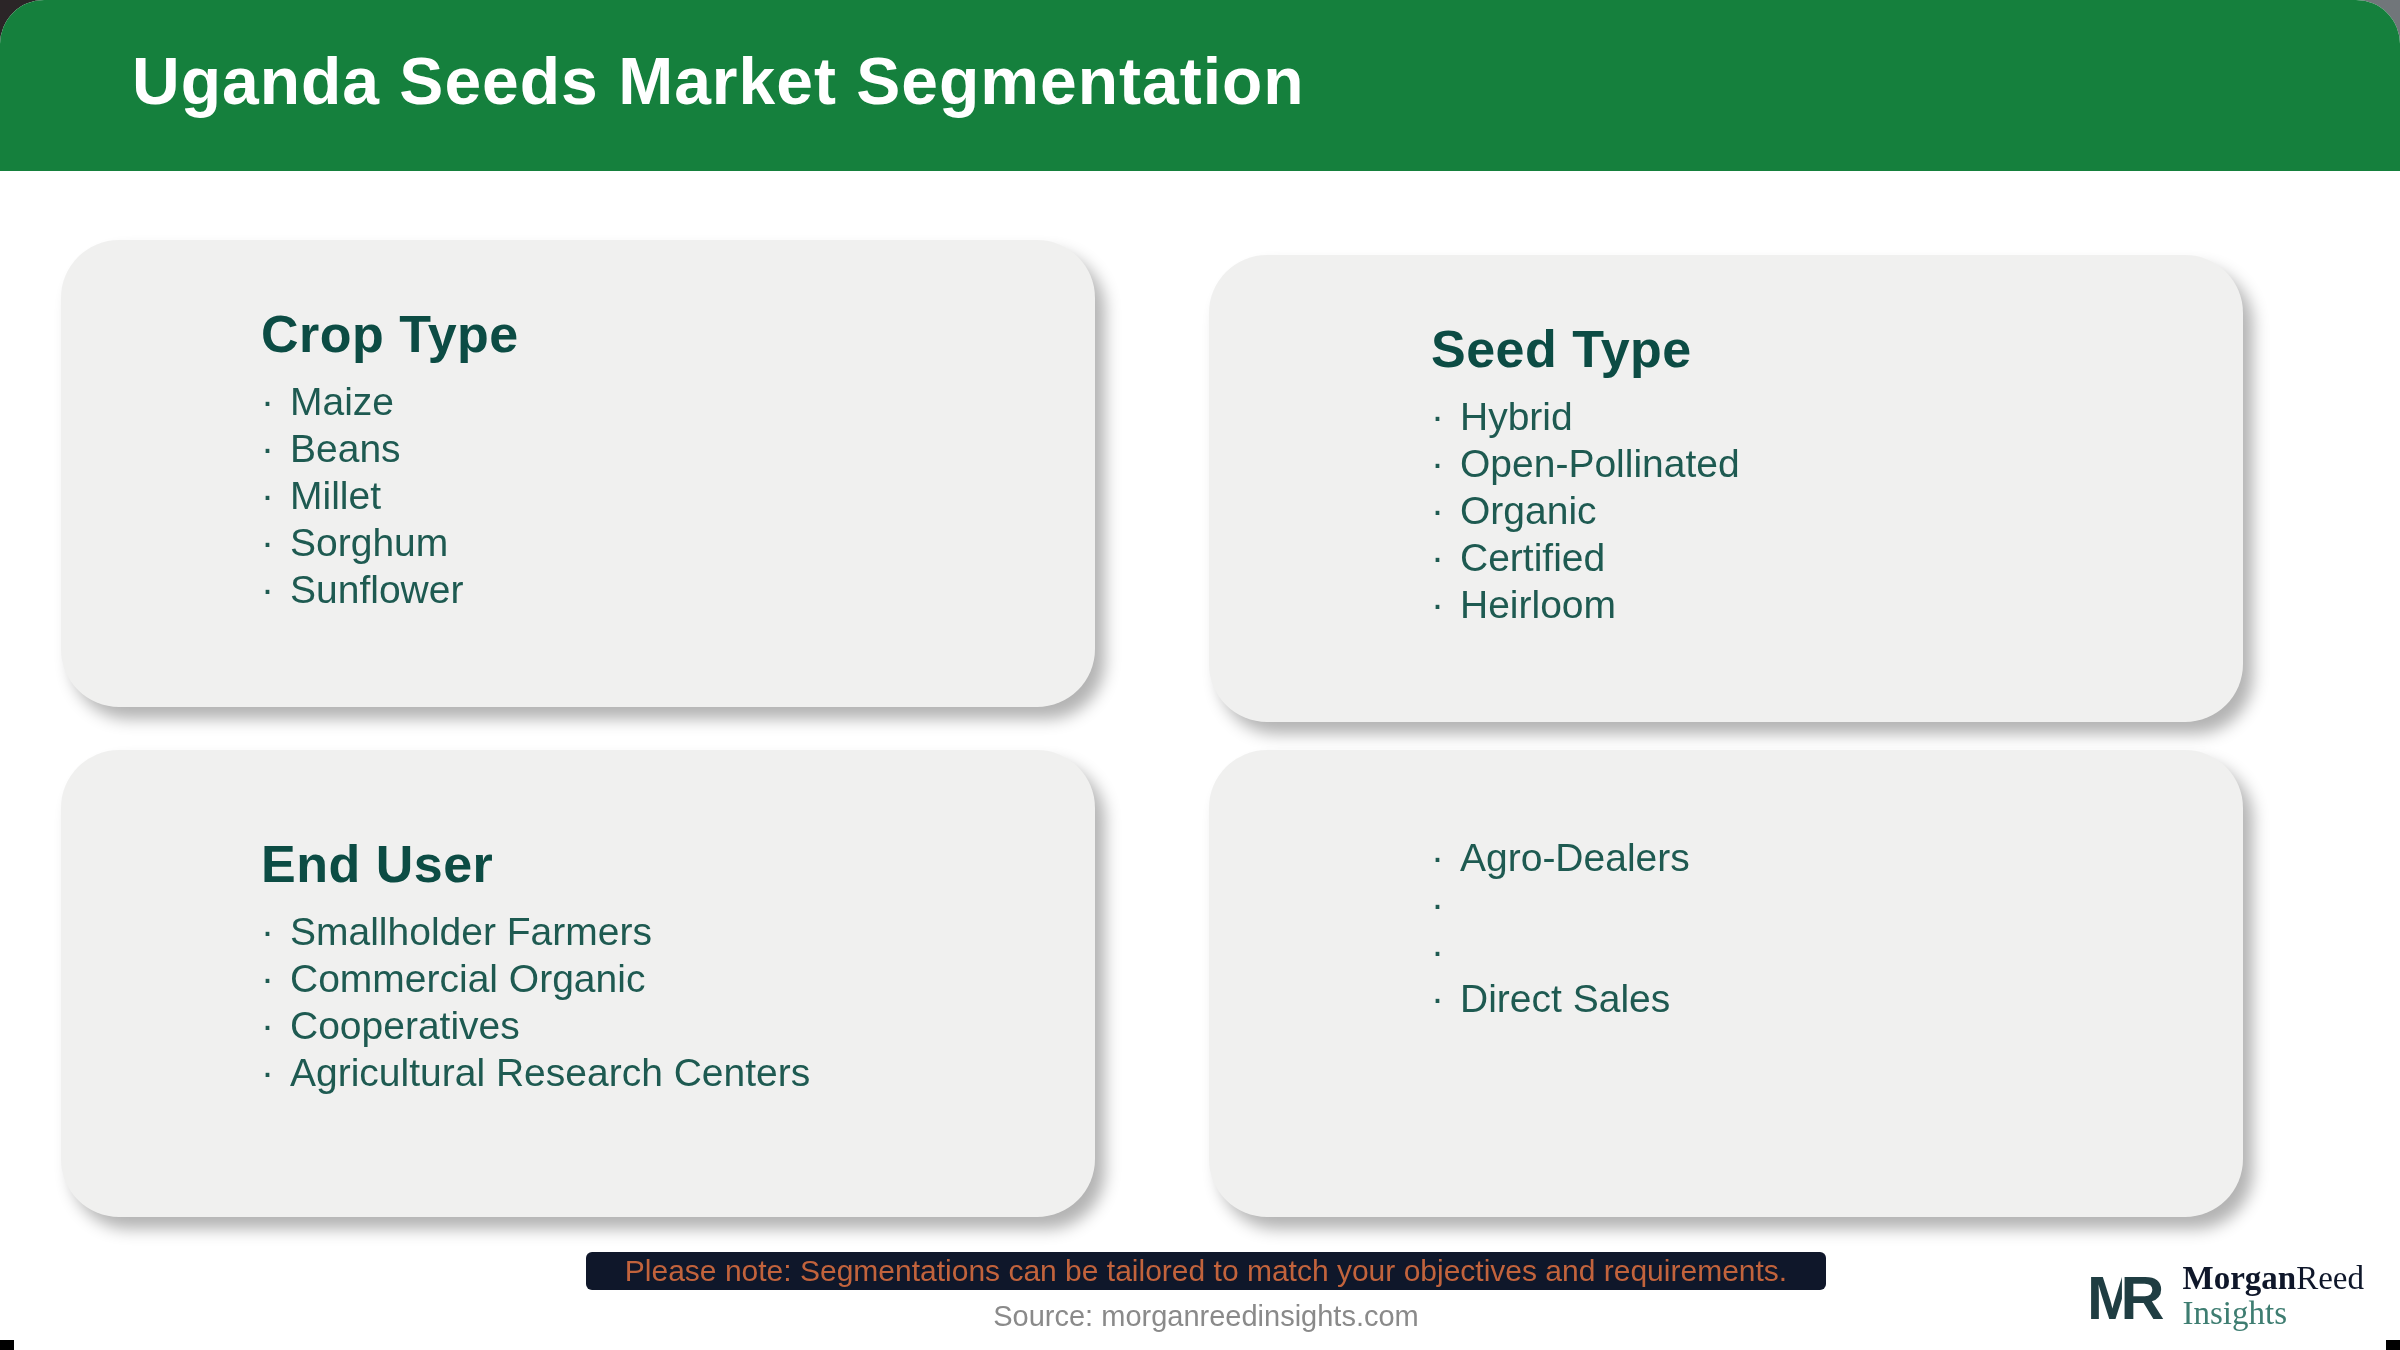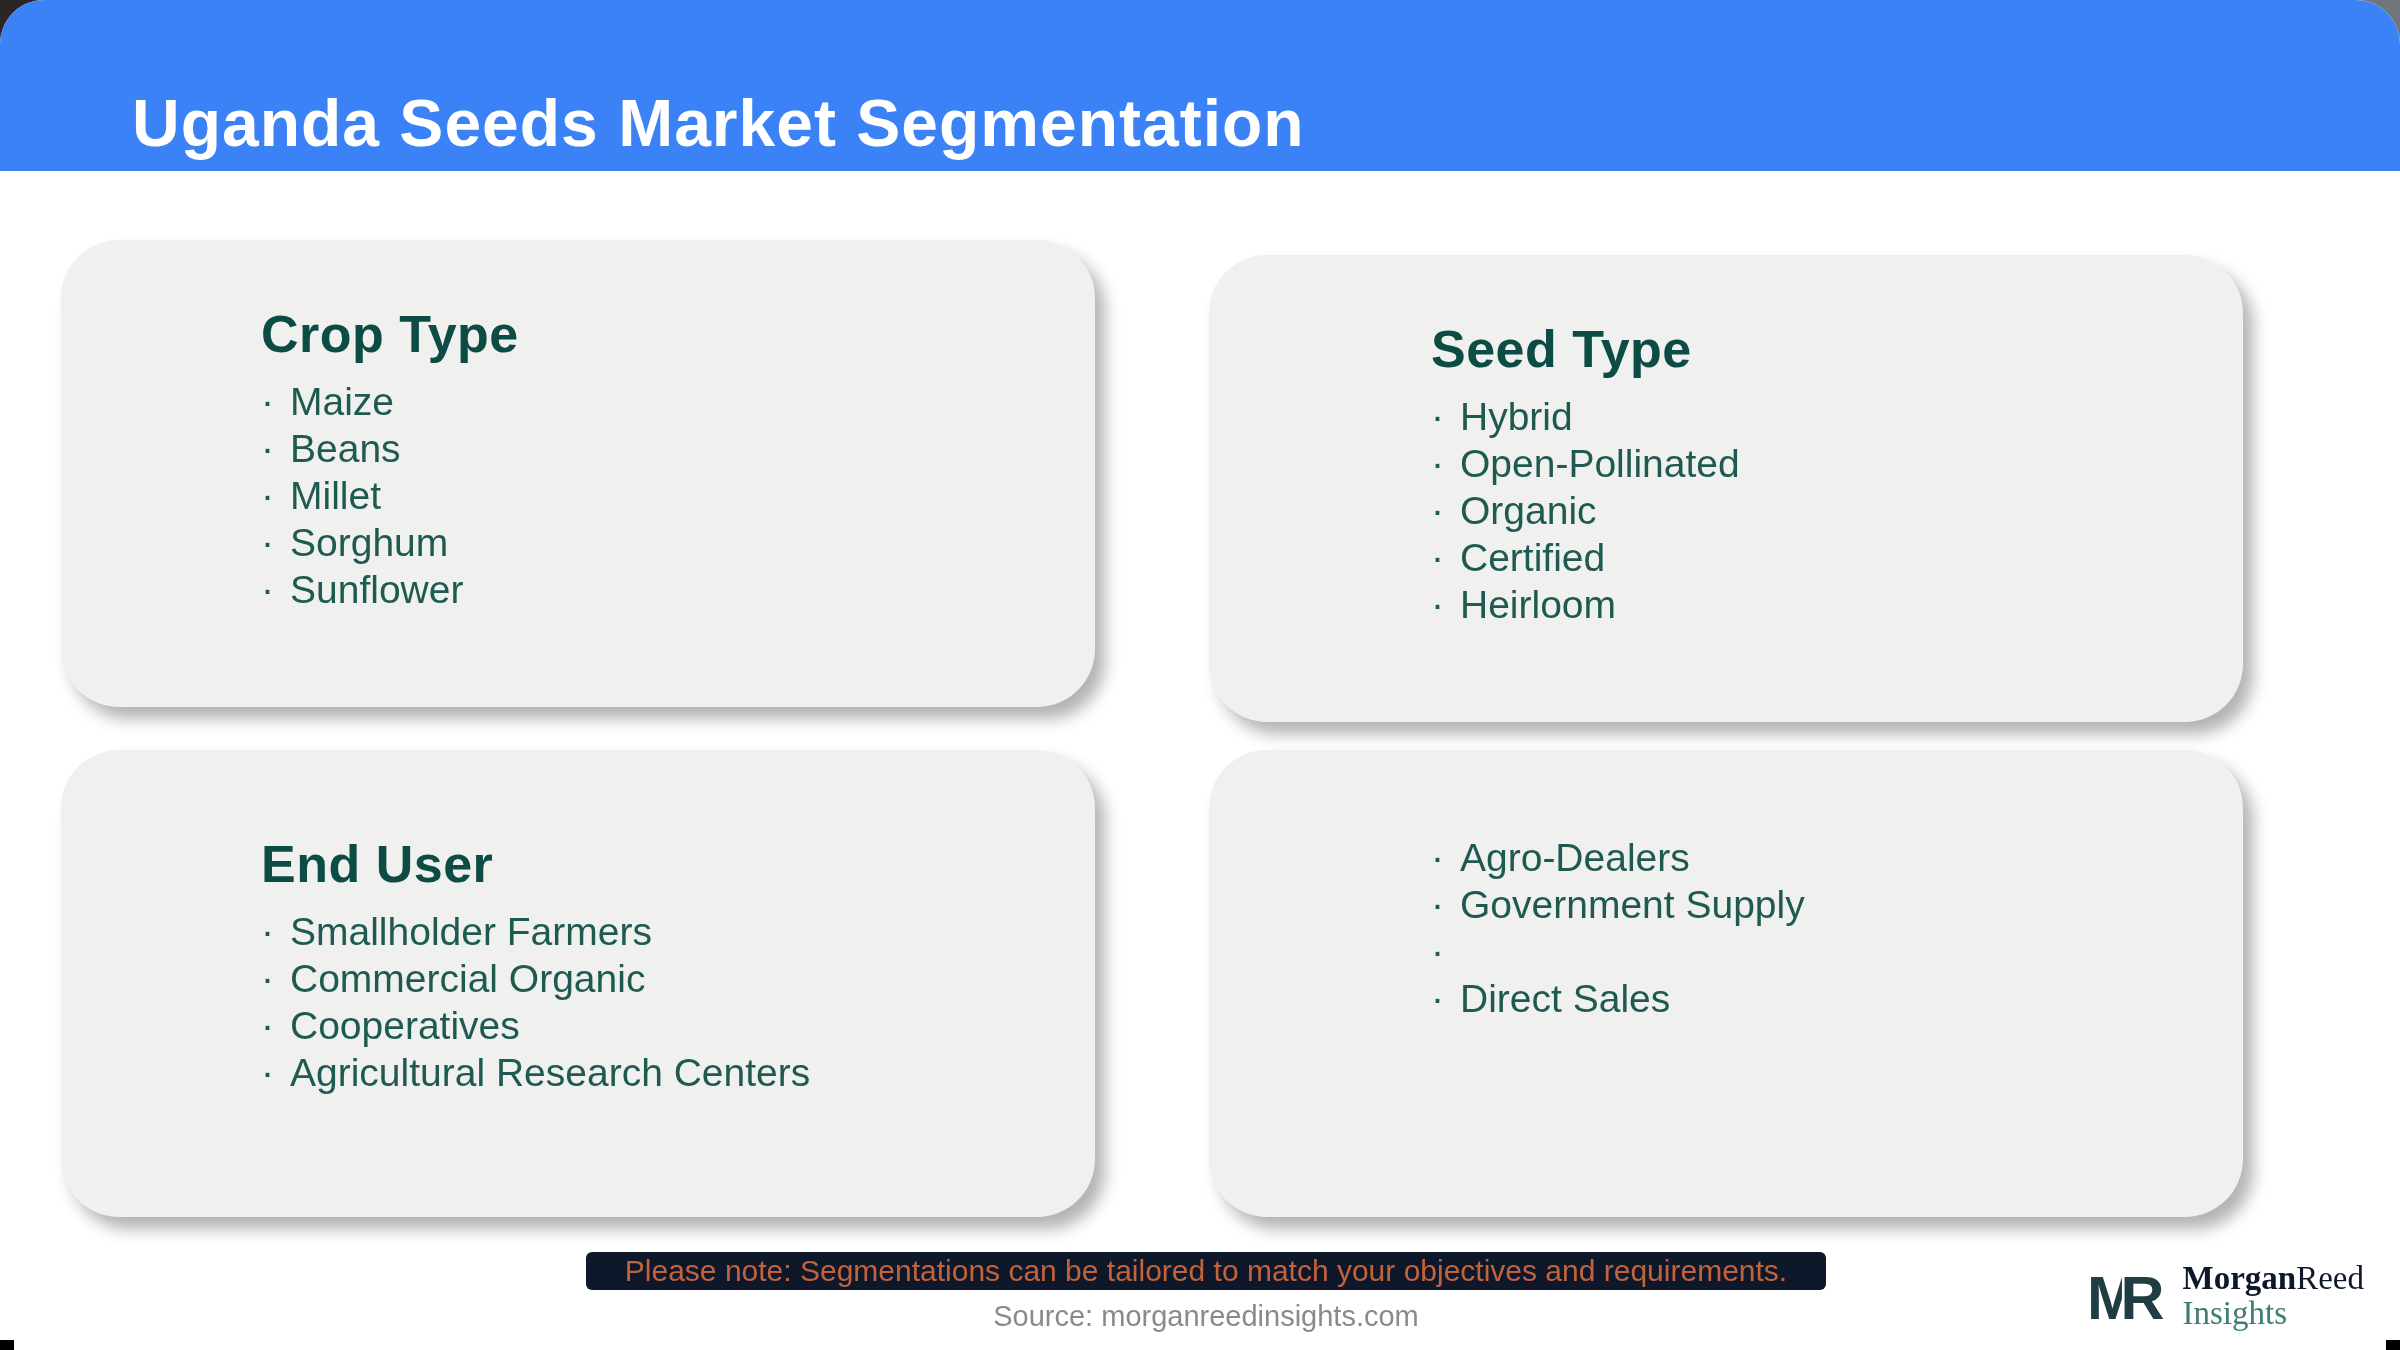--- a/index.html
+++ b/index.html
@@ -14,22 +14,22 @@
   .corner-bg.tl { left: 0; background: #2B2527; }
   .corner-bg.tr { right: 0; background: #71767A; }
 
   .slide {
     position: absolute; inset: 0; background: #ffffff;
     border-radius: 44px 44px 0 0; overflow: hidden; z-index: 1;
   }
 
   .header {
     position: absolute; left: 0; top: 0; width: 100%; height: 171px;
-    background: #3b82f6;
-    display: flex; align-items: flex-end;
+    background: #15803d;
+    display: flex; align-items: center;
   }
   .page-title {
     margin: 0 0 10px 132px;
     color: #ffffff; font-size: 66px; font-weight: 800; letter-spacing: 1px;
   }
 
   .card {
     position: absolute; width: 1034px; height: 467px;
     background: #F0F0EF; border-radius: 58px;
     box-shadow: 10px 12px 16px rgba(0,0,0,0.30);
@@ -168,21 +168,20 @@
         </ul>
   </section>
       <section class="card pos-3">
     <ul class="card-list">
           <li class="card-item">
             <span class="bullet">·</span>
             <span class="item-label">Agro-Dealers</span>
           </li>
           <li class="card-item">
             <span class="bullet">·</span>
-            <span class="item-label">Government Supply</span>
           </li>
           <li class="card-item">
             <span class="bullet">·</span>
           </li>
           <li class="card-item">
             <span class="bullet">·</span>
             <span class="item-label">Direct Sales</span>
           </li>
         </ul>
   </section>

